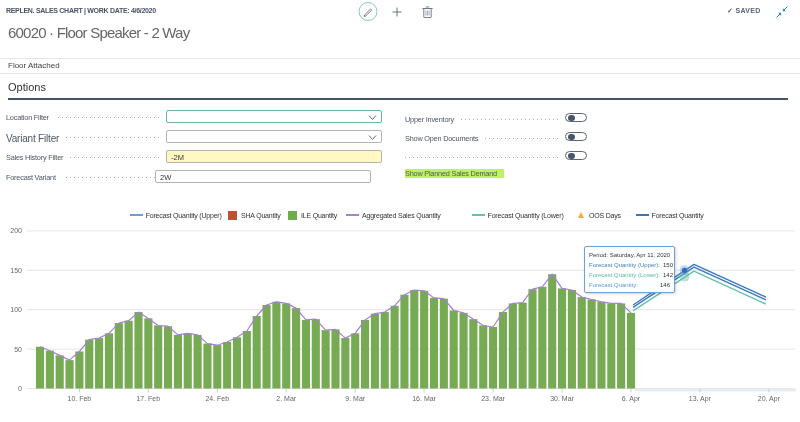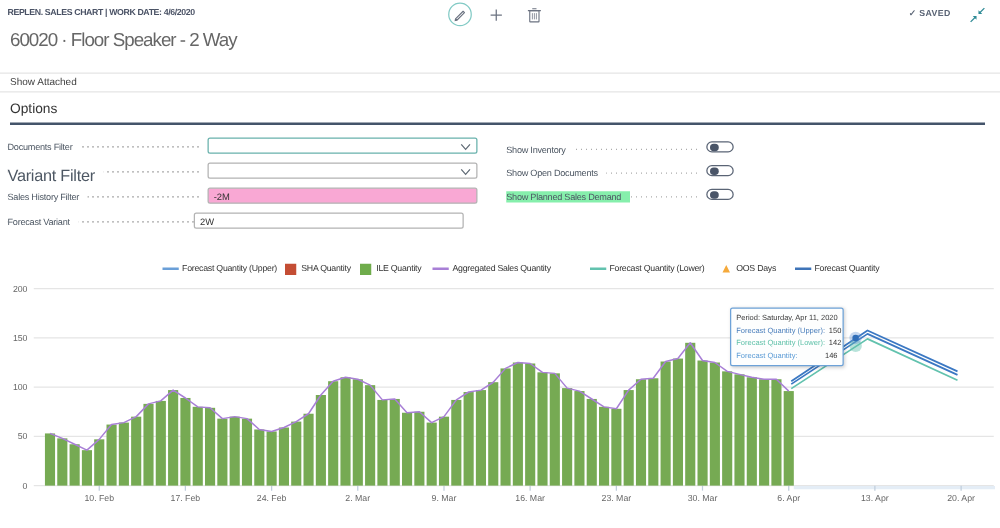--- a/index.html
+++ b/index.html
@@ -33,79 +33,79 @@
   <line x1="8.2" y1="5.8" x2="12.5" y2="1.5"></line>
   <path d="M7.8 3.2 L7.8 6.2 L10.8 6.2 Z" stroke="none"></path>
   <line x1="5.8" y1="8.2" x2="1.5" y2="12.5"></line>
   <path d="M6.2 10.8 L6.2 7.8 L3.2 7.8 Z" stroke="none"></path>
  </g>
 </svg>
 
 <div style="position:absolute;left:727px;top:7px;font-size:7px;font-weight:bold;color:#5a6475;letter-spacing:0.3px">✓ SAVED</div>
 <div style="position:absolute;left:8px;top:24.8px;font-size:15px;line-height:1;letter-spacing:-0.8px;color:#666">60020 · Floor Speaker - 2 Way</div>
 <div style="position:absolute;left:0;top:58px;width:800px;border-top:1px solid #e5e5e5"></div>
-<div style="position:absolute;left:8px;top:60.5px;font-size:8px;color:#404040">Show Attached</div>
+<div style="position:absolute;left:8px;top:60.5px;font-size:8px;color:#404040">Floor Attached</div>
 <div style="position:absolute;left:0;top:73px;width:800px;border-top:1px solid #e5e5e5"></div>
 <div style="position:absolute;left:8px;top:81px;font-size:11px;font-weight:normal;color:#333">Options</div>
 <div style="position:absolute;left:8px;top:98px;width:780px;border-top:2px solid #44546a"></div>
 
 <div style="position:absolute;left:6px;top:112.4px;width:156px;height:13px;">
- <span style="position:absolute;left:0;top:1px;font-size:7.3px;letter-spacing:-0.2px;color:#4d5763;background:#fff;z-index:2;padding-right:7px">Documents Filter</span>
+ <span style="position:absolute;left:0;top:1px;font-size:7.3px;letter-spacing:-0.2px;color:#4d5763;background:#fff;z-index:2;padding-right:7px">Location Filter</span>
  <div style="position:absolute;left:0;right:2px;top:5px;height:1px;background-image:repeating-linear-gradient(to right,#ababab 0,#ababab 1px,transparent 1px,transparent 4px)"></div>
 </div>
 <div style="position:absolute;left:166px;top:110.4px;width:216px;height:13px;border:1.5px solid #68b1ac;border-radius:2px;background:#fff;box-sizing:border-box">
     <svg width="9" height="7" viewBox="0 0 9 7" style="position:absolute;right:4px;top:3px">
       <path d="M1 1.5 L4.5 5.5 L8 1.5" fill="none" stroke="#5f6a75" stroke-width="1"></path>
     </svg>
   </div>
 
 <div style="position:absolute;left:6px;top:132.3px;width:156px;height:13px;">
- <span style="position:absolute;left:0;top:1px;font-size:13px;letter-spacing:-0.2px;color:#4d5763;background:#fff;z-index:2;padding-right:7px">Variant Filter</span>
+ <span style="position:absolute;left:0;top:1px;font-size:10px;letter-spacing:-0.2px;color:#4d5763;background:#fff;z-index:2;padding-right:7px">Variant Filter</span>
  <div style="position:absolute;left:0;right:2px;top:5px;height:1px;background-image:repeating-linear-gradient(to right,#ababab 0,#ababab 1px,transparent 1px,transparent 4px)"></div>
 </div>
 <div style="position:absolute;left:166px;top:130.3px;width:216px;height:13px;border:1px solid #b3b3b3;border-radius:2px;background:#fff;box-sizing:border-box">
     <svg width="9" height="7" viewBox="0 0 9 7" style="position:absolute;right:4px;top:3px">
       <path d="M1 1.5 L4.5 5.5 L8 1.5" fill="none" stroke="#5f6a75" stroke-width="1"></path>
     </svg>
   </div>
 
 <div style="position:absolute;left:6px;top:152.2px;width:156px;height:13px;">
  <span style="position:absolute;left:0;top:1px;font-size:7.3px;letter-spacing:-0.2px;color:#4d5763;background:#fff;z-index:2;padding-right:7px">Sales History Filter</span>
  <div style="position:absolute;left:0;right:2px;top:5px;height:1px;background-image:repeating-linear-gradient(to right,#ababab 0,#ababab 1px,transparent 1px,transparent 4px)"></div>
 </div>
-<div style="position:absolute;left:166px;top:150.2px;width:216px;height:13px;border:1px solid #b3b3b3;border-radius:2px;background:#f9a8d4;box-sizing:border-box">
+<div style="position:absolute;left:166px;top:150.2px;width:216px;height:13px;border:1px solid #b3b3b3;border-radius:2px;background:#fef9c3;box-sizing:border-box">
     <span style="position:absolute;left:4px;top:1.5px;font-size:7.5px;color:#333">-2M</span>
   </div>
 
 <div style="position:absolute;left:6px;top:172.1px;width:156px;height:13px;">
  <span style="position:absolute;left:0;top:1px;font-size:7.3px;letter-spacing:-0.2px;color:#4d5763;background:#fff;z-index:2;padding-right:7px">Forecast Variant</span>
  <div style="position:absolute;left:0;right:2px;top:5px;height:1px;background-image:repeating-linear-gradient(to right,#ababab 0,#ababab 1px,transparent 1px,transparent 4px)"></div>
 </div>
 <div style="position:absolute;left:155px;top:170.1px;width:216px;height:13px;border:1px solid #b3b3b3;border-radius:2px;background:#fff;box-sizing:border-box">
     <span style="position:absolute;left:4px;top:1.5px;font-size:7.5px;color:#333">2W</span>
   </div>
 
 <div style="position:absolute;left:405px;top:113.5px;width:157px;height:13px;">
- <span style="position:absolute;left:0;top:1px;font-size:7.3px;letter-spacing:-0.2px;color:#4d5763;background:#fff;z-index:2;padding-right:7px">Show Inventory</span>
+ <span style="position:absolute;left:0;top:1px;font-size:7.3px;letter-spacing:-0.2px;color:#4d5763;background:#fff;z-index:2;padding-right:7px">Upper Inventory</span>
  <div style="position:absolute;left:0;right:2px;top:5px;height:1px;background-image:repeating-linear-gradient(to right,#ababab 0,#ababab 1px,transparent 1px,transparent 4px)"></div>
 </div>
 <div style="position:absolute;left:565px;top:112.5px;width:22px;height:9.5px;border:1px solid #5a6475;border-radius:5.5px;background:#fff">
 <div style="position:absolute;left:2px;top:1.25px;width:6.5px;height:6.5px;border-radius:50%;background:#4a5568"></div>
   </div>
 
 <div style="position:absolute;left:405px;top:132.5px;width:157px;height:13px;text-align:right;">
  <span style="position:absolute;left:0;top:1px;font-size:7.3px;letter-spacing:-0.2px;color:#4d5763;background:#fff;z-index:2;padding-right:7px">Show Open Documents</span>
  <div style="position:absolute;left:0;right:2px;top:5px;height:1px;background-image:repeating-linear-gradient(to right,#ababab 0,#ababab 1px,transparent 1px,transparent 4px)"></div>
 </div>
 <div style="position:absolute;left:565px;top:131.5px;width:22px;height:9.5px;border:1px solid #5a6475;border-radius:5.5px;background:#fff">
 <div style="position:absolute;left:2px;top:1.25px;width:6.5px;height:6.5px;border-radius:50%;background:#4a5568"></div>
   </div>
 
 <div style="position:absolute;left:405px;top:151.5px;width:157px;height:13px;">
- <span style="position:absolute;left:0;top:1px;font-size:7.3px;letter-spacing:-0.2px;color:#4d5763;background:#86efac;z-index:2;padding-right:7px">Show Planned Sales Demand</span>
+ <span style="position:absolute;left:0;top:17px;font-size:7.3px;letter-spacing:-0.2px;color:#4d5763;background:#bef264;z-index:2;padding-right:7px">Show Planned Sales Demand</span>
  <div style="position:absolute;left:0;right:2px;top:5px;height:1px;background-image:repeating-linear-gradient(to right,#ababab 0,#ababab 1px,transparent 1px,transparent 4px)"></div>
 </div>
 <div style="position:absolute;left:565px;top:150.5px;width:22px;height:9.5px;border:1px solid #5a6475;border-radius:5.5px;background:#fff">
 <div style="position:absolute;left:2px;top:1.25px;width:6.5px;height:6.5px;border-radius:50%;background:#4a5568"></div>
   </div>
 <div style="position:absolute;left:0;top:209.5px;width:800px;height:12px;font-size:7px;letter-spacing:-0.2px;color:#333">
     <span style="position:absolute;left:129.7px;top:0;padding-left:16px;line-height:11px;white-space:nowrap"><span style="position:absolute;left:0;top:4.5px;width:13px;height:2px;background:#6a9fd8"></span>Forecast Quantity (Upper)</span>
     <span style="position:absolute;left:228px;top:0;padding-left:13px;line-height:11px;white-space:nowrap"><span style="position:absolute;left:0;top:1px;width:9px;height:9px;background:#c44d34"></span>SHA Quantity</span>
     <span style="position:absolute;left:288px;top:0;padding-left:13px;line-height:11px;white-space:nowrap"><span style="position:absolute;left:0;top:1px;width:9px;height:9px;background:#6fac4b"></span>ILE Quantity</span>
     <span style="position:absolute;left:346px;top:0;padding-left:16px;line-height:11px;white-space:nowrap"><span style="position:absolute;left:0;top:4.5px;width:13px;height:2px;background:#a87fd6"></span>Aggregated Sales Quantity</span>

